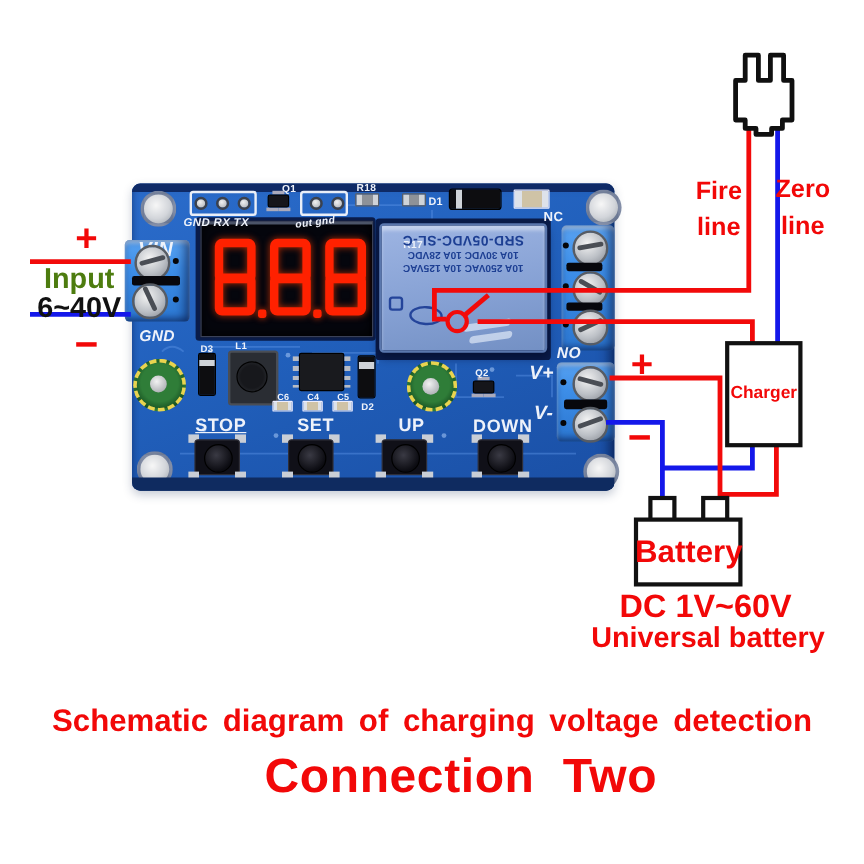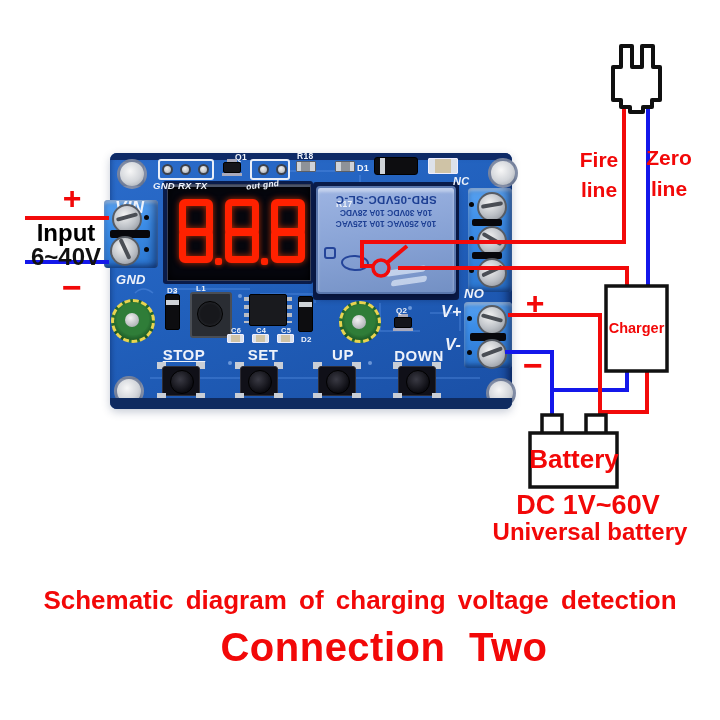--- a/index.html
+++ b/index.html
@@ -150,21 +150,21 @@
 <div class="abs rtxt" style="left:322px;top:192px;width:128px;z-index:4;">
   <div style="font-size:8.5px;line-height:11px;">10A 250VAC 10A 125VAC</div>
   <div style="font-size:8.5px;line-height:11px;">10A 30VDC 10A 28VDC</div>
   <div style="font-size:11.5px;line-height:15px;letter-spacing:.4px;">SRD-05VDC-SL-C</div>
 </div>
 <div class="abs" style="left:341px;top:255px;width:28px;height:16px;border:2.5px solid #24449a;border-radius:50%;transform:rotate(3deg);z-index:4;"></div>
 <div class="abs" style="left:324px;top:247px;width:12px;height:12px;border:2px solid #24449a;border-radius:3px;z-index:4;"></div>
 <div class="abs streak" style="left:386px;top:268px;width:40px;height:6px;z-index:4;"></div>
 <div class="abs streak" style="left:391px;top:278px;width:36px;height:6px;z-index:4;"></div>
 
-<div class="abs silk" style="left:453px;top:175px;font-size:11px;font-style:italic;z-index:4;">NC</div>
+<div class="abs silk" style="left:453px;top:175px;font-size:11px;z-index:4;">NC</div>
 <div class="abs tblock" style="left:468px;top:188px;width:44px;height:104px;z-index:3;"></div>
 <div class="screw" style="left:477px;top:192px;--rot:-10deg;z-index:4;"></div>
 <div class="abs bar" style="left:472px;top:219px;width:30px;height:7px;z-index:4;"></div>
 <div class="screw" style="left:477px;top:226px;--rot:30deg;z-index:4;"></div>
 <div class="abs bar" style="left:472px;top:252px;width:30px;height:7px;z-index:4;"></div>
 <div class="screw" style="left:477px;top:258px;--rot:-25deg;z-index:4;"></div>
 <div class="abs dot" style="left:469px;top:202px;width:5px;height:5px;z-index:4;"></div>
 <div class="abs dot" style="left:469px;top:236px;width:5px;height:5px;z-index:4;"></div>
 <div class="abs dot" style="left:469px;top:268px;width:5px;height:5px;z-index:4;"></div>
 <div class="abs silk" style="left:464px;top:286px;font-size:13px;font-style:italic;z-index:4;">NO</div>
@@ -238,21 +238,21 @@
   <path fill="#fff" stroke="#101010" stroke-width="4" stroke-linejoin="round" d="M621,46 L632,46 L632,67 L642,67 L642,46 L653,46 L653,67 L660,67 L660,100 L652,100 L652,107 L643,107 L643,112 L630,112 L630,107 L621,107 L621,100 L613,100 L613,67 L621,67 Z"></path>
 
   <rect x="606" y="286" width="61" height="85" fill="#fff" stroke="#111" stroke-width="3.5"></rect>
 
   <rect x="542" y="415" width="20" height="20" fill="#fff" stroke="#111" stroke-width="3.5"></rect>
   <rect x="586" y="415" width="20" height="20" fill="#fff" stroke="#111" stroke-width="3.5"></rect>
   <rect x="530" y="433" width="87" height="54" fill="#fff" stroke="#111" stroke-width="3.5"></rect>
 </svg>
 
 <div class="abs red center" style="left:50px;top:182px;width:44px;height:32px;font-size:32px;z-index:60;">+</div>
-<div class="abs center" style="left:24px;top:221px;width:84px;height:24px;font-size:24px;font-weight:700;color:#000000;z-index:60;">Input</div>
+<div class="abs center" style="left:24px;top:221px;width:84px;height:24px;font-size:24px;font-weight:700;color:#4d7c0f;z-index:60;">Input</div>
 <div class="abs center" style="left:20px;top:245px;width:92px;height:24px;font-size:24px;font-weight:700;color:#111;z-index:60;">6~40V</div>
 <div class="abs red center" style="left:50px;top:270px;width:44px;height:34px;font-size:34px;z-index:60;">−</div>
 
 <div class="abs red center" style="left:576px;top:148px;width:46px;height:24px;font-size:21px;z-index:60;">Fire</div>
 <div class="abs red center" style="left:576px;top:178px;width:46px;height:24px;font-size:21px;z-index:60;">line</div>
 <div class="abs red center" style="left:644px;top:146px;width:50px;height:24px;font-size:21px;z-index:60;">Zero</div>
 <div class="abs red center" style="left:644px;top:177px;width:50px;height:24px;font-size:21px;z-index:60;">line</div>
 
 <div class="abs red center" style="left:606px;top:318px;width:61px;height:20px;font-size:14.5px;z-index:60;">Charger</div>
 

